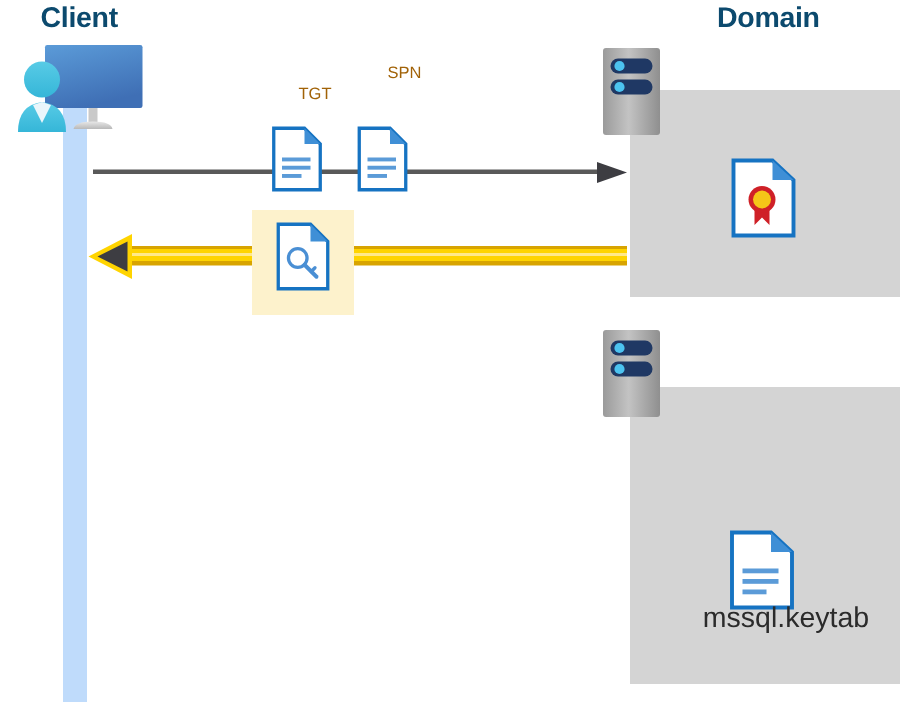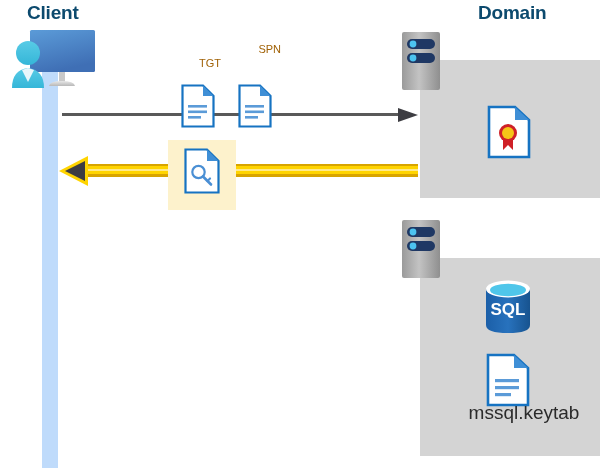--- a/index.html
+++ b/index.html
@@ -241,35 +241,20 @@
         </linearGradient>
       </defs>
       <rect x="0" y="0" width="38" height="58" rx="2" fill="url(#rackGrad2)"></rect>
       <rect x="5" y="7" width="28" height="10" rx="5" fill="#1f3864"></rect>
       <circle cx="11" cy="12" r="3.4" fill="#4cc3f0"></circle>
       <rect x="5" y="21" width="28" height="10" rx="5" fill="#1f3864"></rect>
       <circle cx="11" cy="26" r="3.4" fill="#4cc3f0"></circle>
     </svg>
   </div>
 
-  <div class="abs" id="sql-db">
-    <svg viewBox="0 0 52 56" width="52" height="56">
-      <defs>
-        <linearGradient id="dbBody" x1="0" y1="0" x2="1" y2="0">
-          <stop offset="0%" stop-color="#1b5fa8"></stop>
-          <stop offset="50%" stop-color="#2872bd"></stop>
-          <stop offset="100%" stop-color="#17538f"></stop>
-        </linearGradient>
-      </defs>
-      <path d="M4 10 H48 V46 Q48 54 26 54 Q4 54 4 46 Z" fill="url(#dbBody)"></path>
-      <ellipse cx="26" cy="10" rx="22" ry="8.5" fill="#ffffff"></ellipse>
-      <ellipse cx="26" cy="11" rx="18" ry="6.2" fill="#4fc6ea"></ellipse>
-      <text x="26" y="36" text-anchor="middle" font-family="'Liberation Sans', sans-serif" font-size="17" font-weight="bold" fill="#ffffff">SQL</text>
-    </svg>
-  </div>
 
   <div class="abs" id="keytab-doc">
     <svg viewBox="0 0 44 54" width="44" height="54">
       <path d="M2 2 H28 L42 15 V52 H2 Z" fill="#ffffff" stroke="#1673c2" stroke-width="2.6"></path>
       <path d="M28 2 L42 15 H28 Z" fill="#3f8fd6"></path>
       <rect x="9" y="26" width="24" height="3.2" fill="#5b9bd8"></rect>
       <rect x="9" y="33" width="24" height="3.2" fill="#5b9bd8"></rect>
       <rect x="9" y="40" width="16" height="3.2" fill="#5b9bd8"></rect>
     </svg>
   </div>

